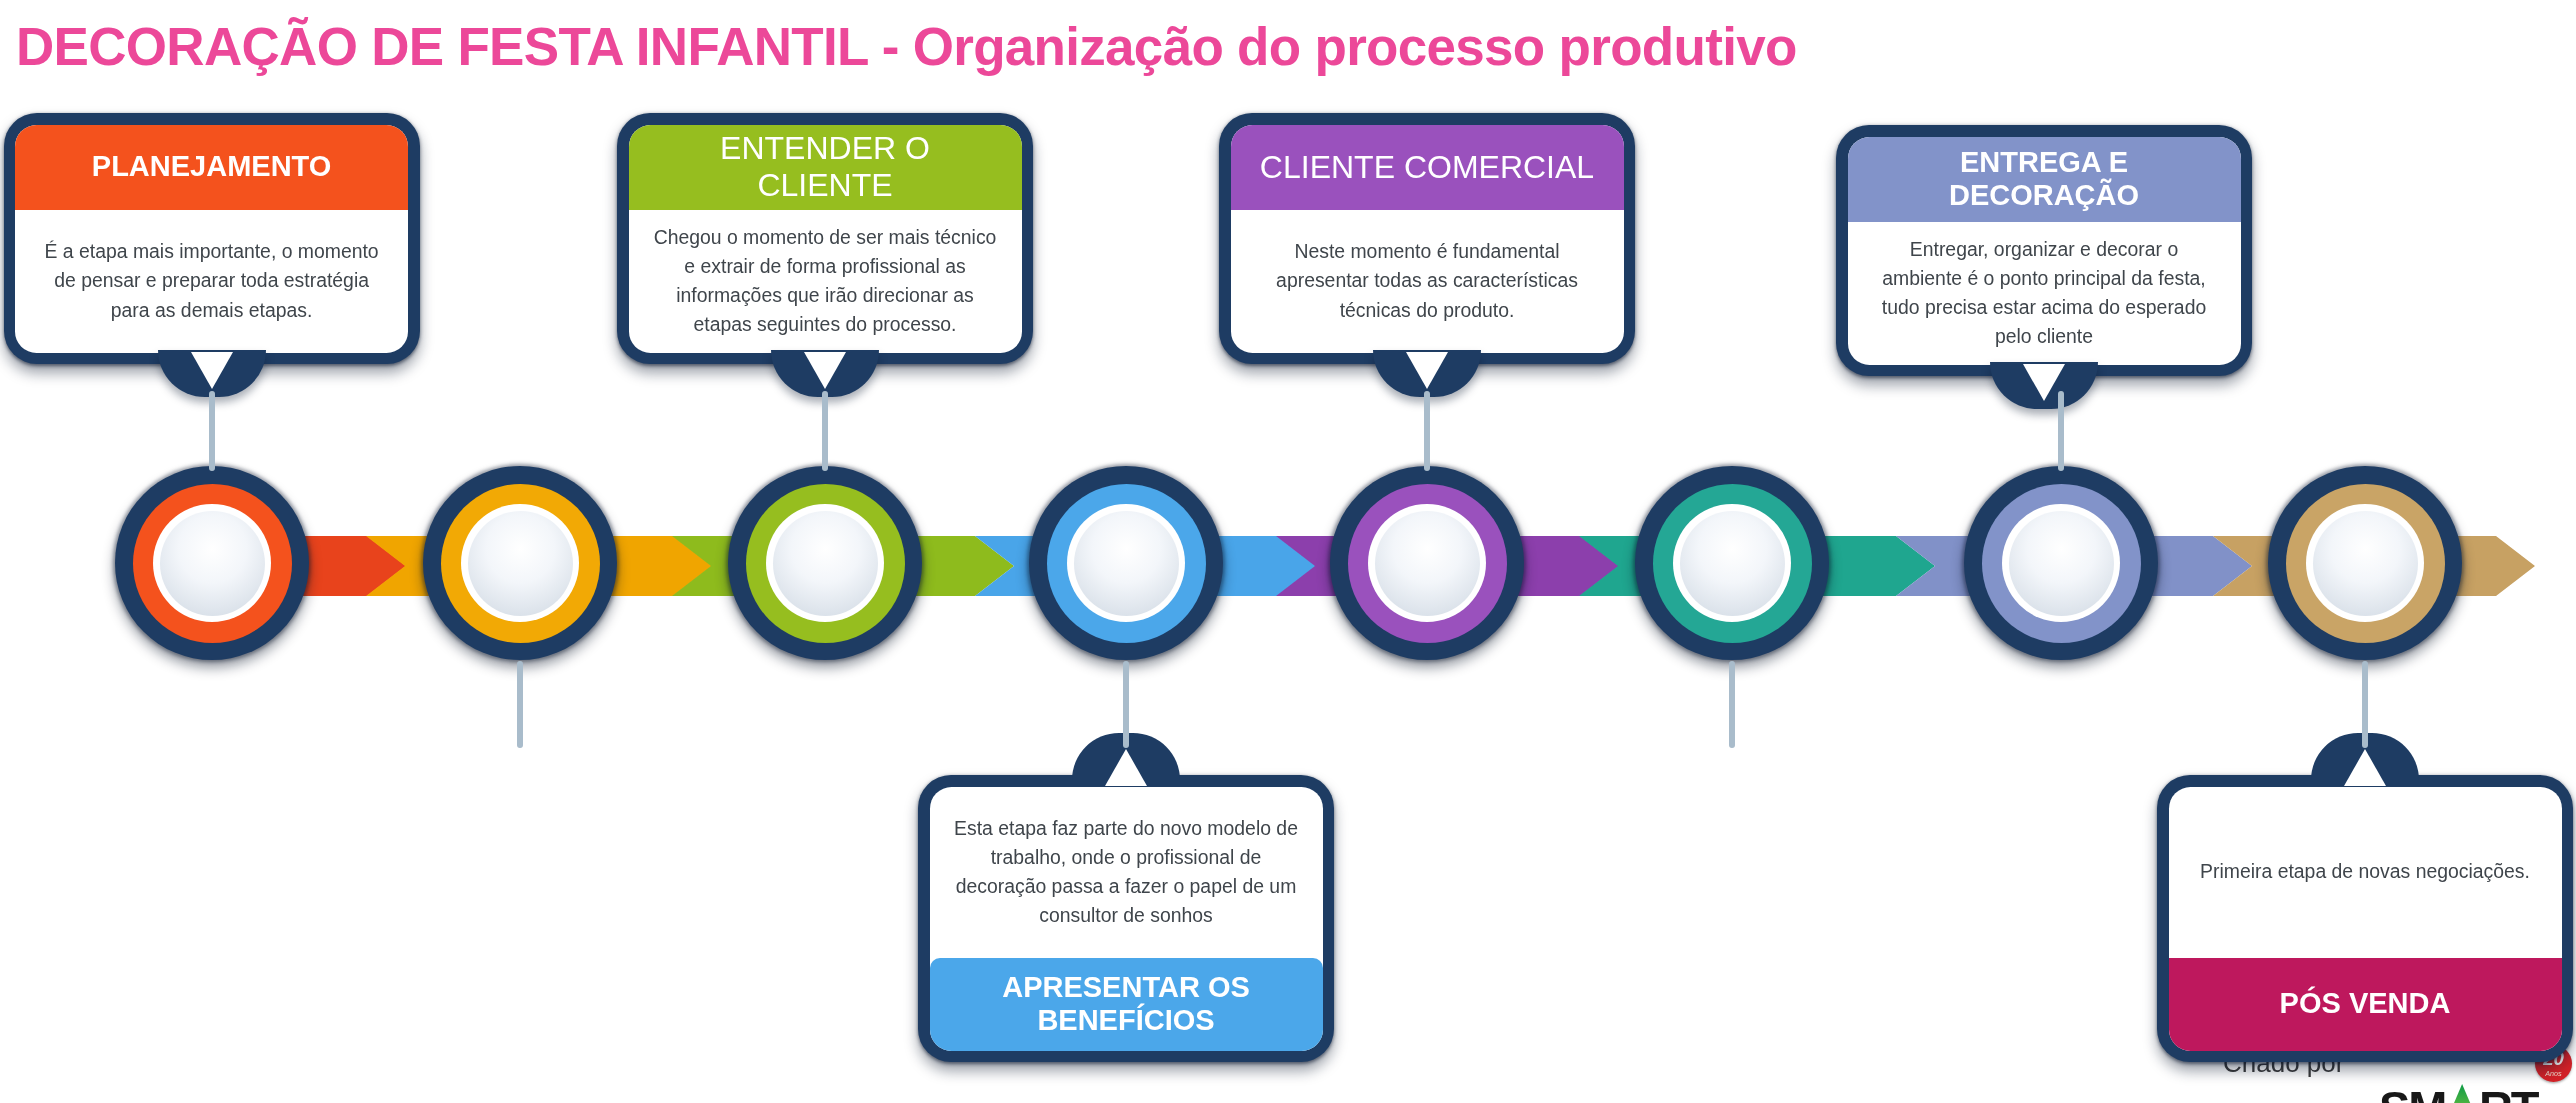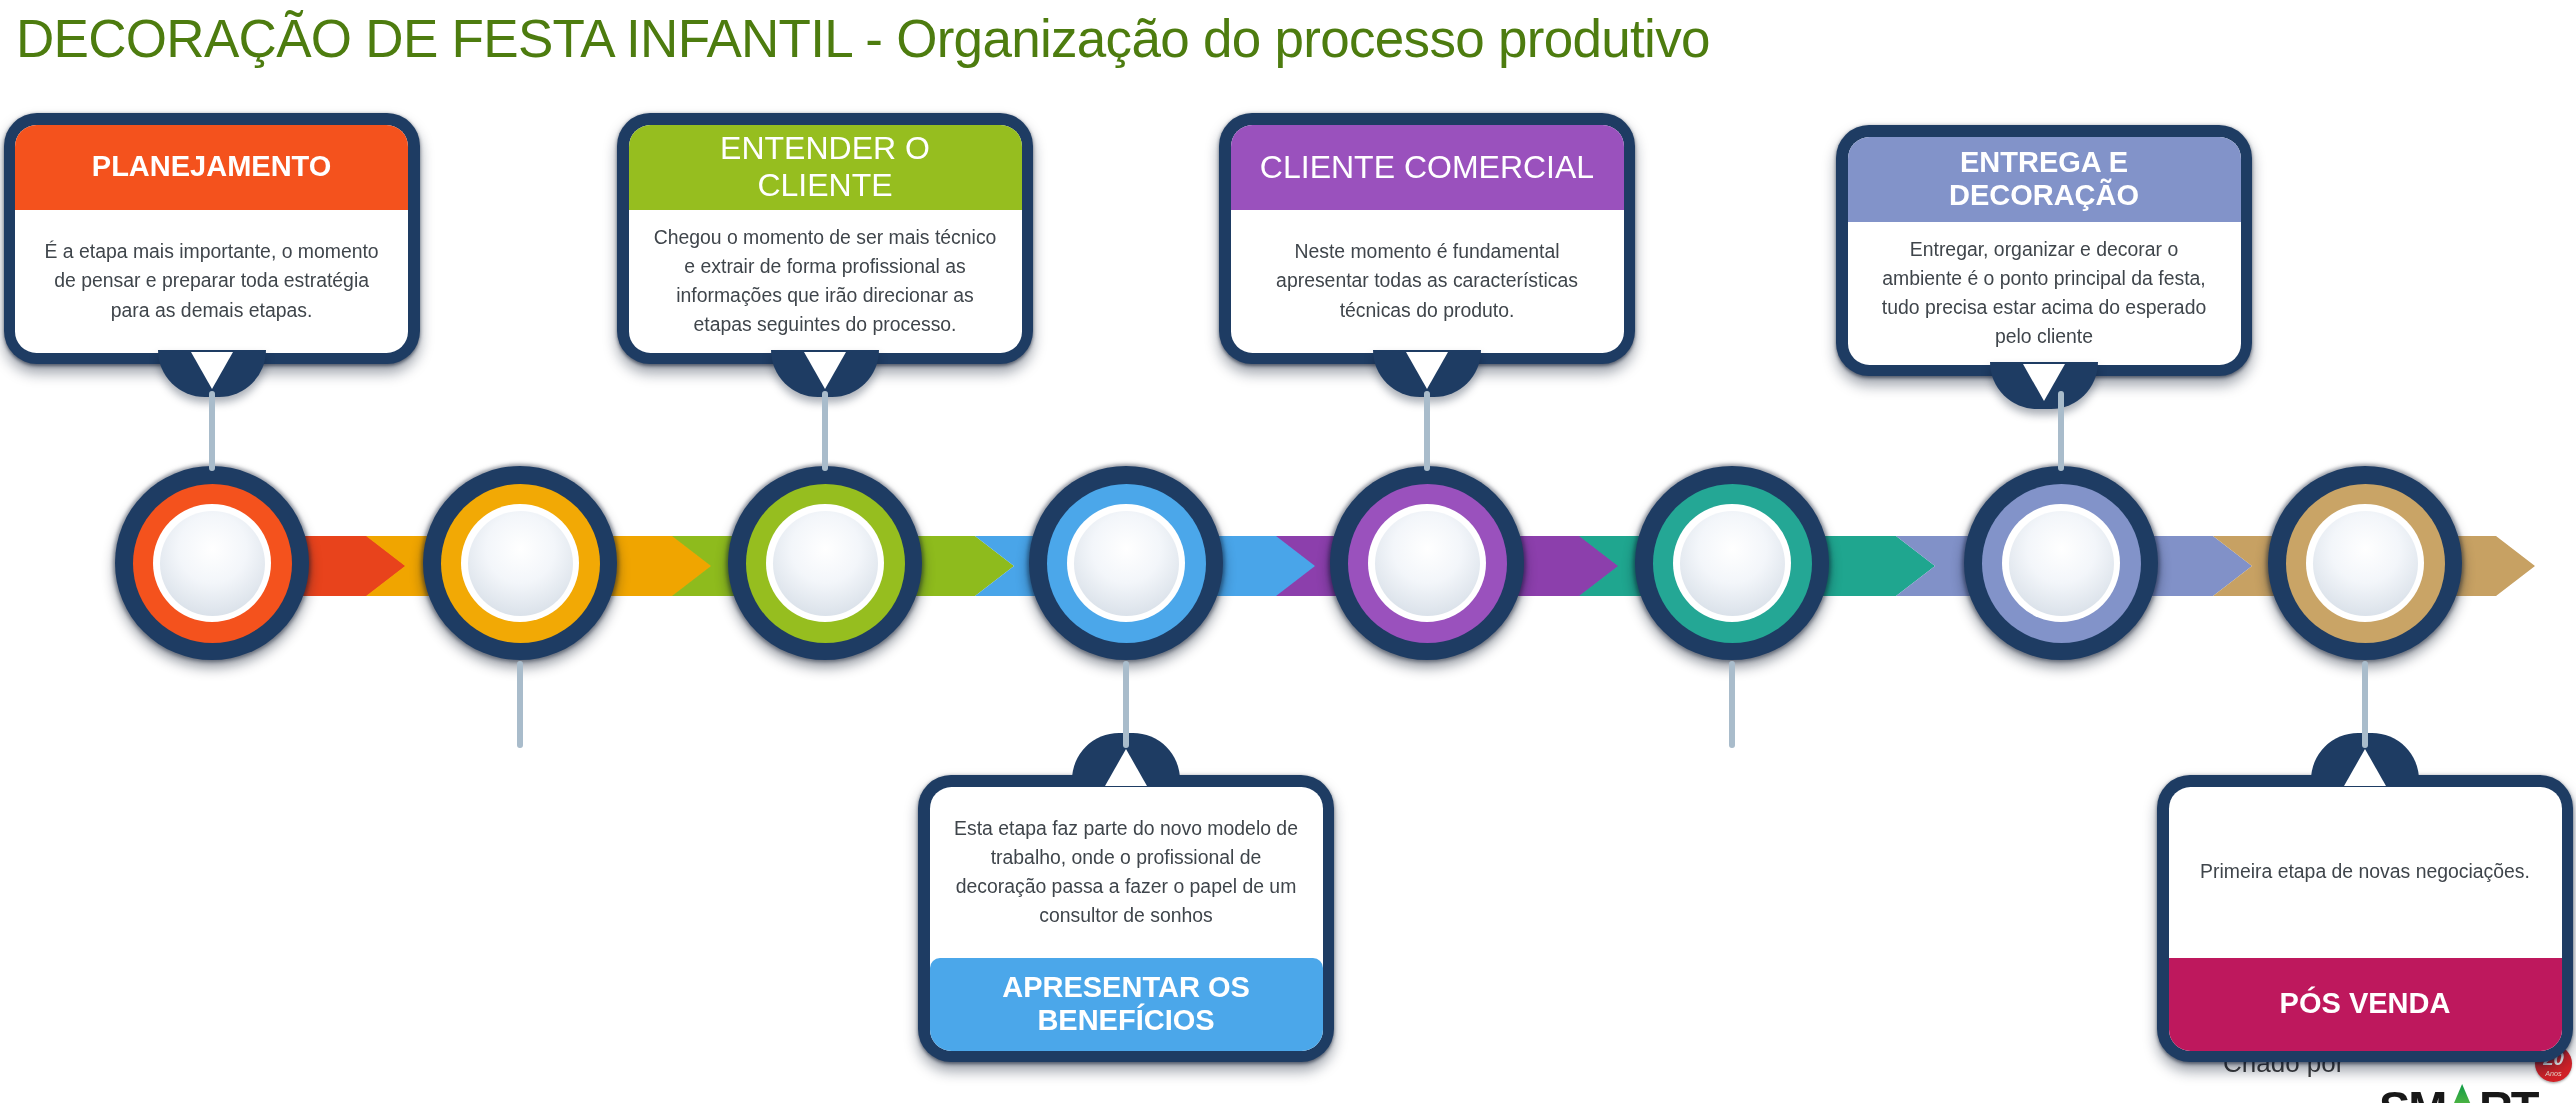--- a/index.html
+++ b/index.html
@@ -1,19 +1,19 @@
 <!DOCTYPE html>
 <html style="font-size:11.5px"><head>
 <meta charset="utf-8">
 <style>
   html,body{margin:0;padding:0;background:#fff;}
   .canvas{position:relative;width:2576px;height:1103px;background:#ffffff;overflow:hidden;
           font-family:"Liberation Sans",sans-serif;}
-  .page-title{position:absolute;left:16px;top:8px;font-size:53px;font-weight:400;
-              letter-spacing:-0.7px;color:#4d7c0f;white-space:nowrap;}
+  .page-title{position:absolute;left:16px;top:16px;font-size:53px;font-weight:700;
+              letter-spacing:-0.7px;color:#ec4899;white-space:nowrap;}
 
   
   .seg{position:absolute;top:536px;height:60px;z-index:1;}
   .seg.first{clip-path:polygon(0 0,calc(100% - 39px) 0,100% 50%,calc(100% - 39px) 100%,0 100%);}
   .seg.mid{clip-path:polygon(0 0,calc(100% - 39px) 0,100% 50%,calc(100% - 39px) 100%,0 100%,39px 50%);}
 
   
   .conn{position:absolute;width:5.7px;background:#A9BCCB;z-index:4;border-radius:2.9px;}
   .conn.top{top:391px;height:80px;}
   .conn.bottom{top:661px;height:87px;}

